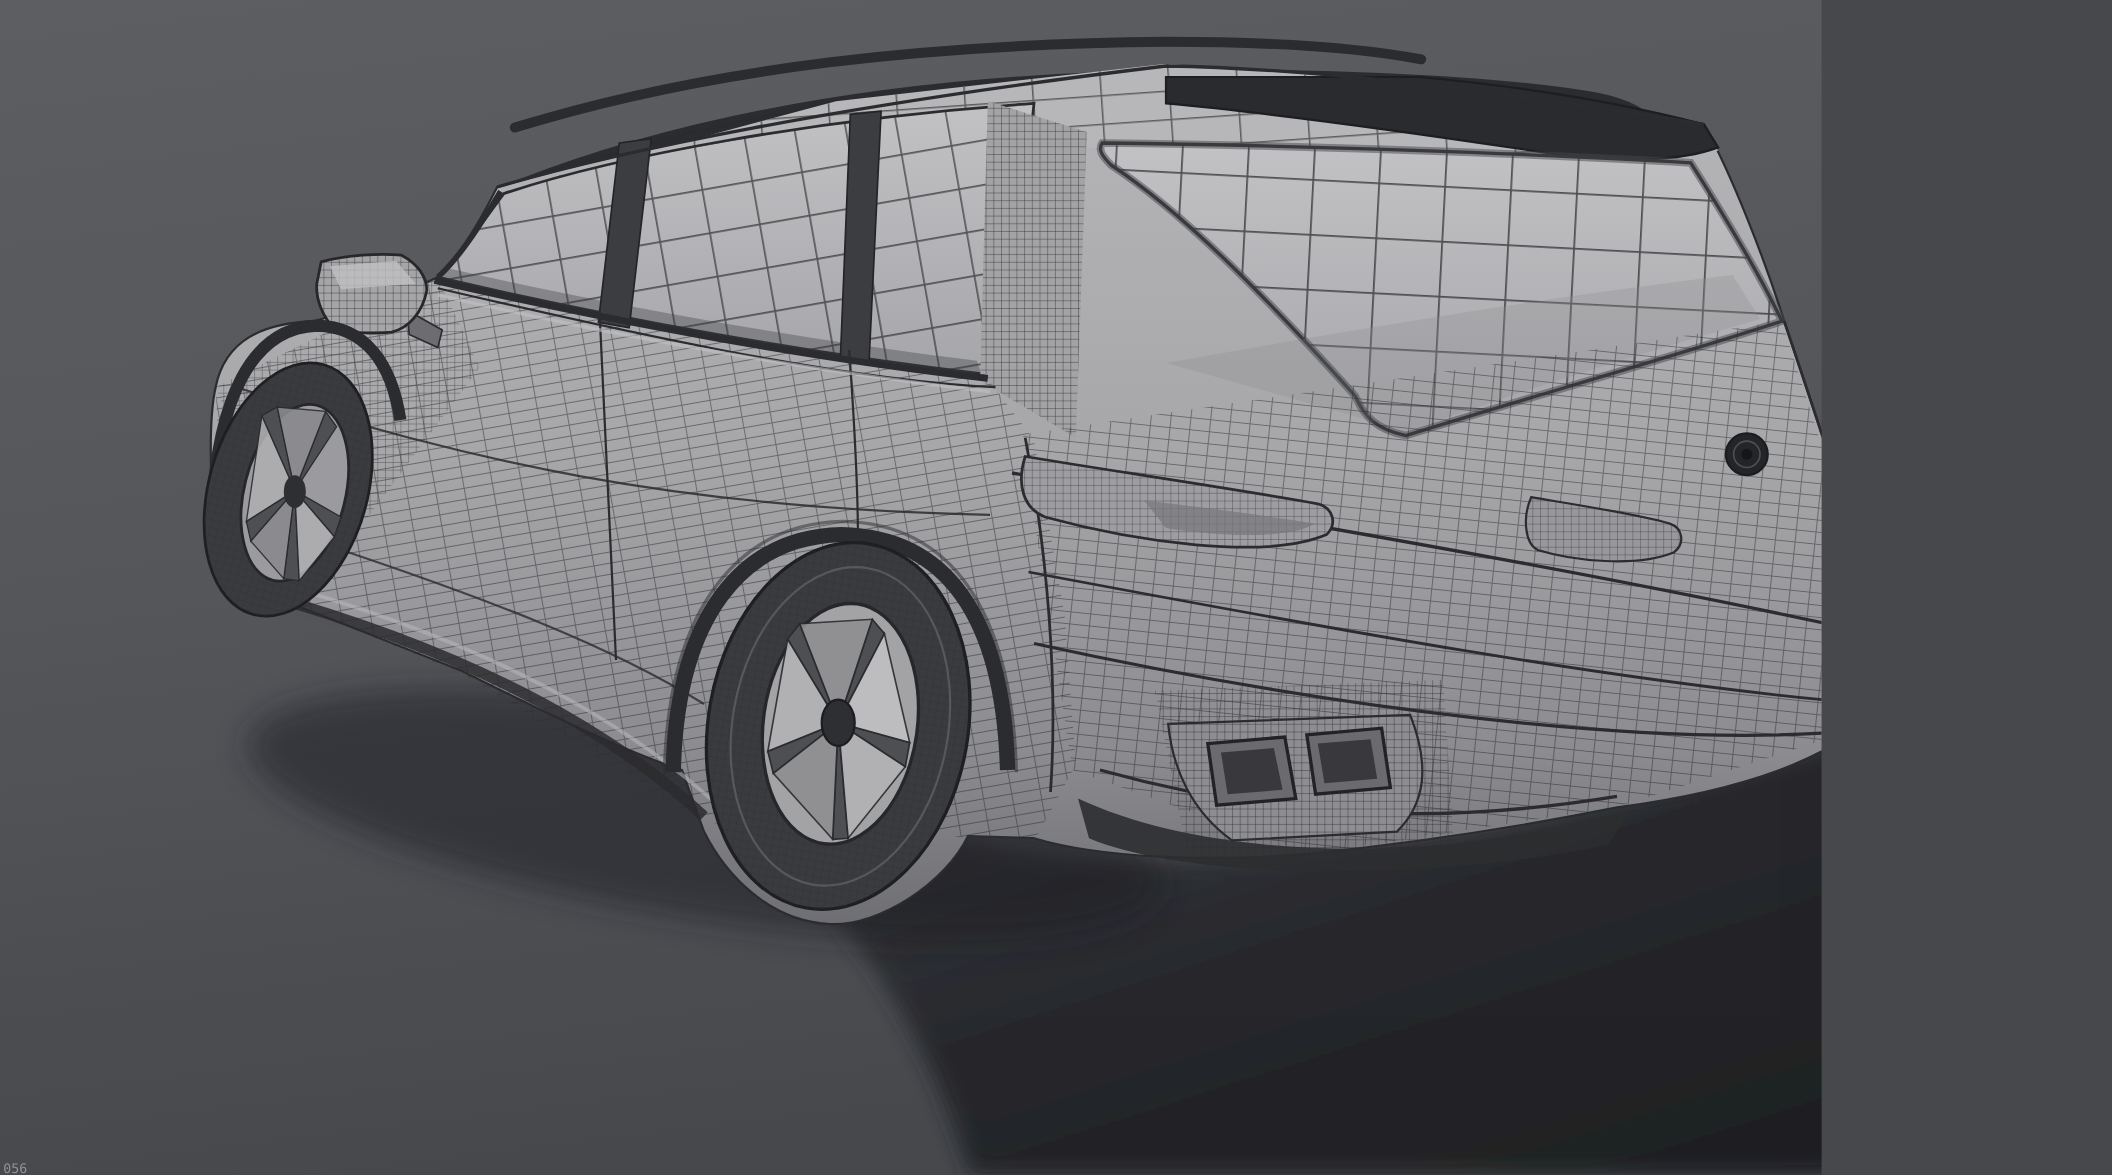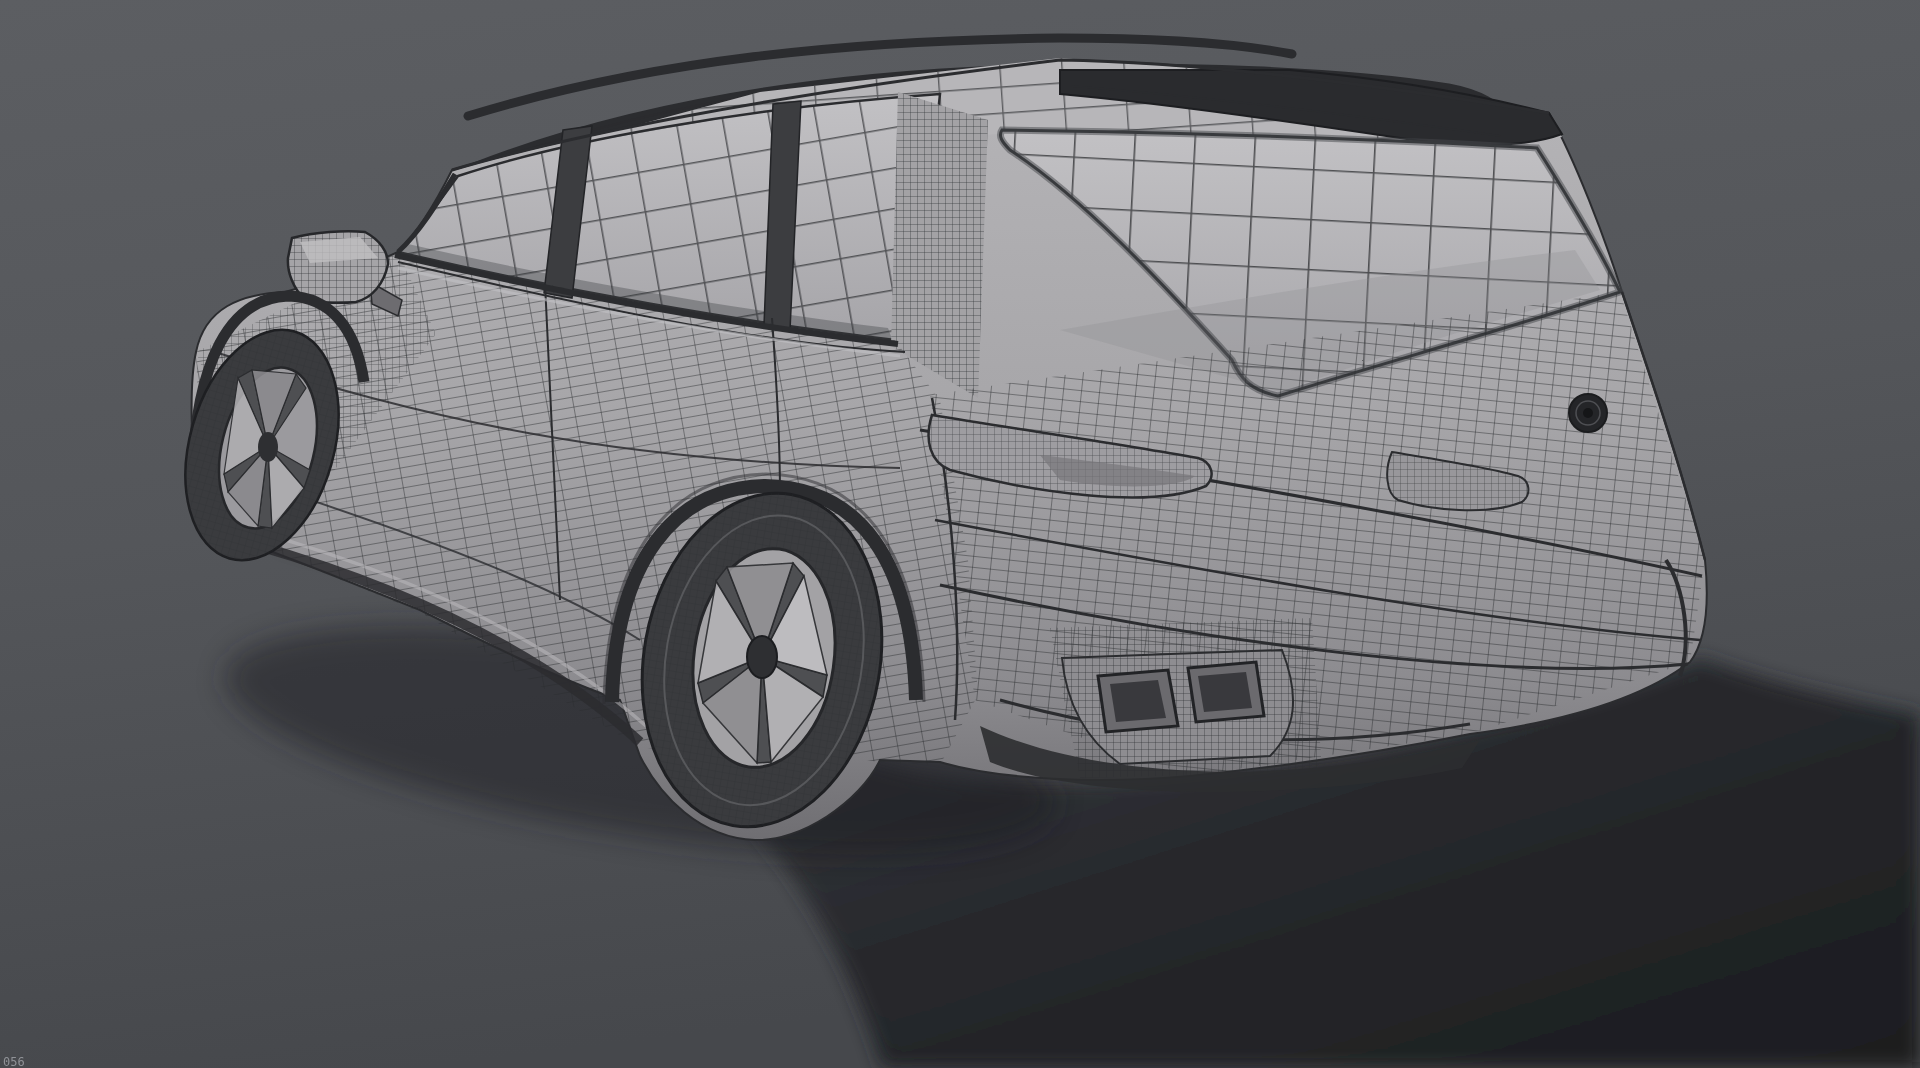--- a/index.html
+++ b/index.html
@@ -1,16 +1,16 @@
 <!DOCTYPE html>
 <html style="--bg-top: #5c5e62; --bg-mid: #54565a; --bg-bottom: #46484c; --shadow-near: #3a3c40; --shadow-deep: #1b1c1f; --body: #a9a8ab; --body-light: #bfbec1; --body-dark: #7e7d81; --glass: #b6b5b8; --line: #2b2c2f; --trim-dark: #232427; --tire: #3a3b3e; --rim: #a5a4a7; --hud-text: #909297;"><head>
 <meta charset="utf-8">
 <style>
   html,body{margin:0;padding:0;background:#46484c;overflow:hidden;}
-  #stage{position:relative;width:1920px;height:1068px;overflow:hidden;
+  #stage{position:relative;width:1656px;height:1068px;overflow:hidden;
          font-family:"DejaVu Sans",sans-serif;}
   svg{display:block;}
   .hud{font-family:"DejaVu Sans Mono",monospace;font-size:12px;fill:var(--hud-text,#909297);}
   .ln{stroke:var(--line,#2b2c2f);fill:none;}
 </style>
 </head>
 <body>
 
 <div id="stage">
 <svg width="1920" height="1068" viewBox="0 0 1920 1068">

